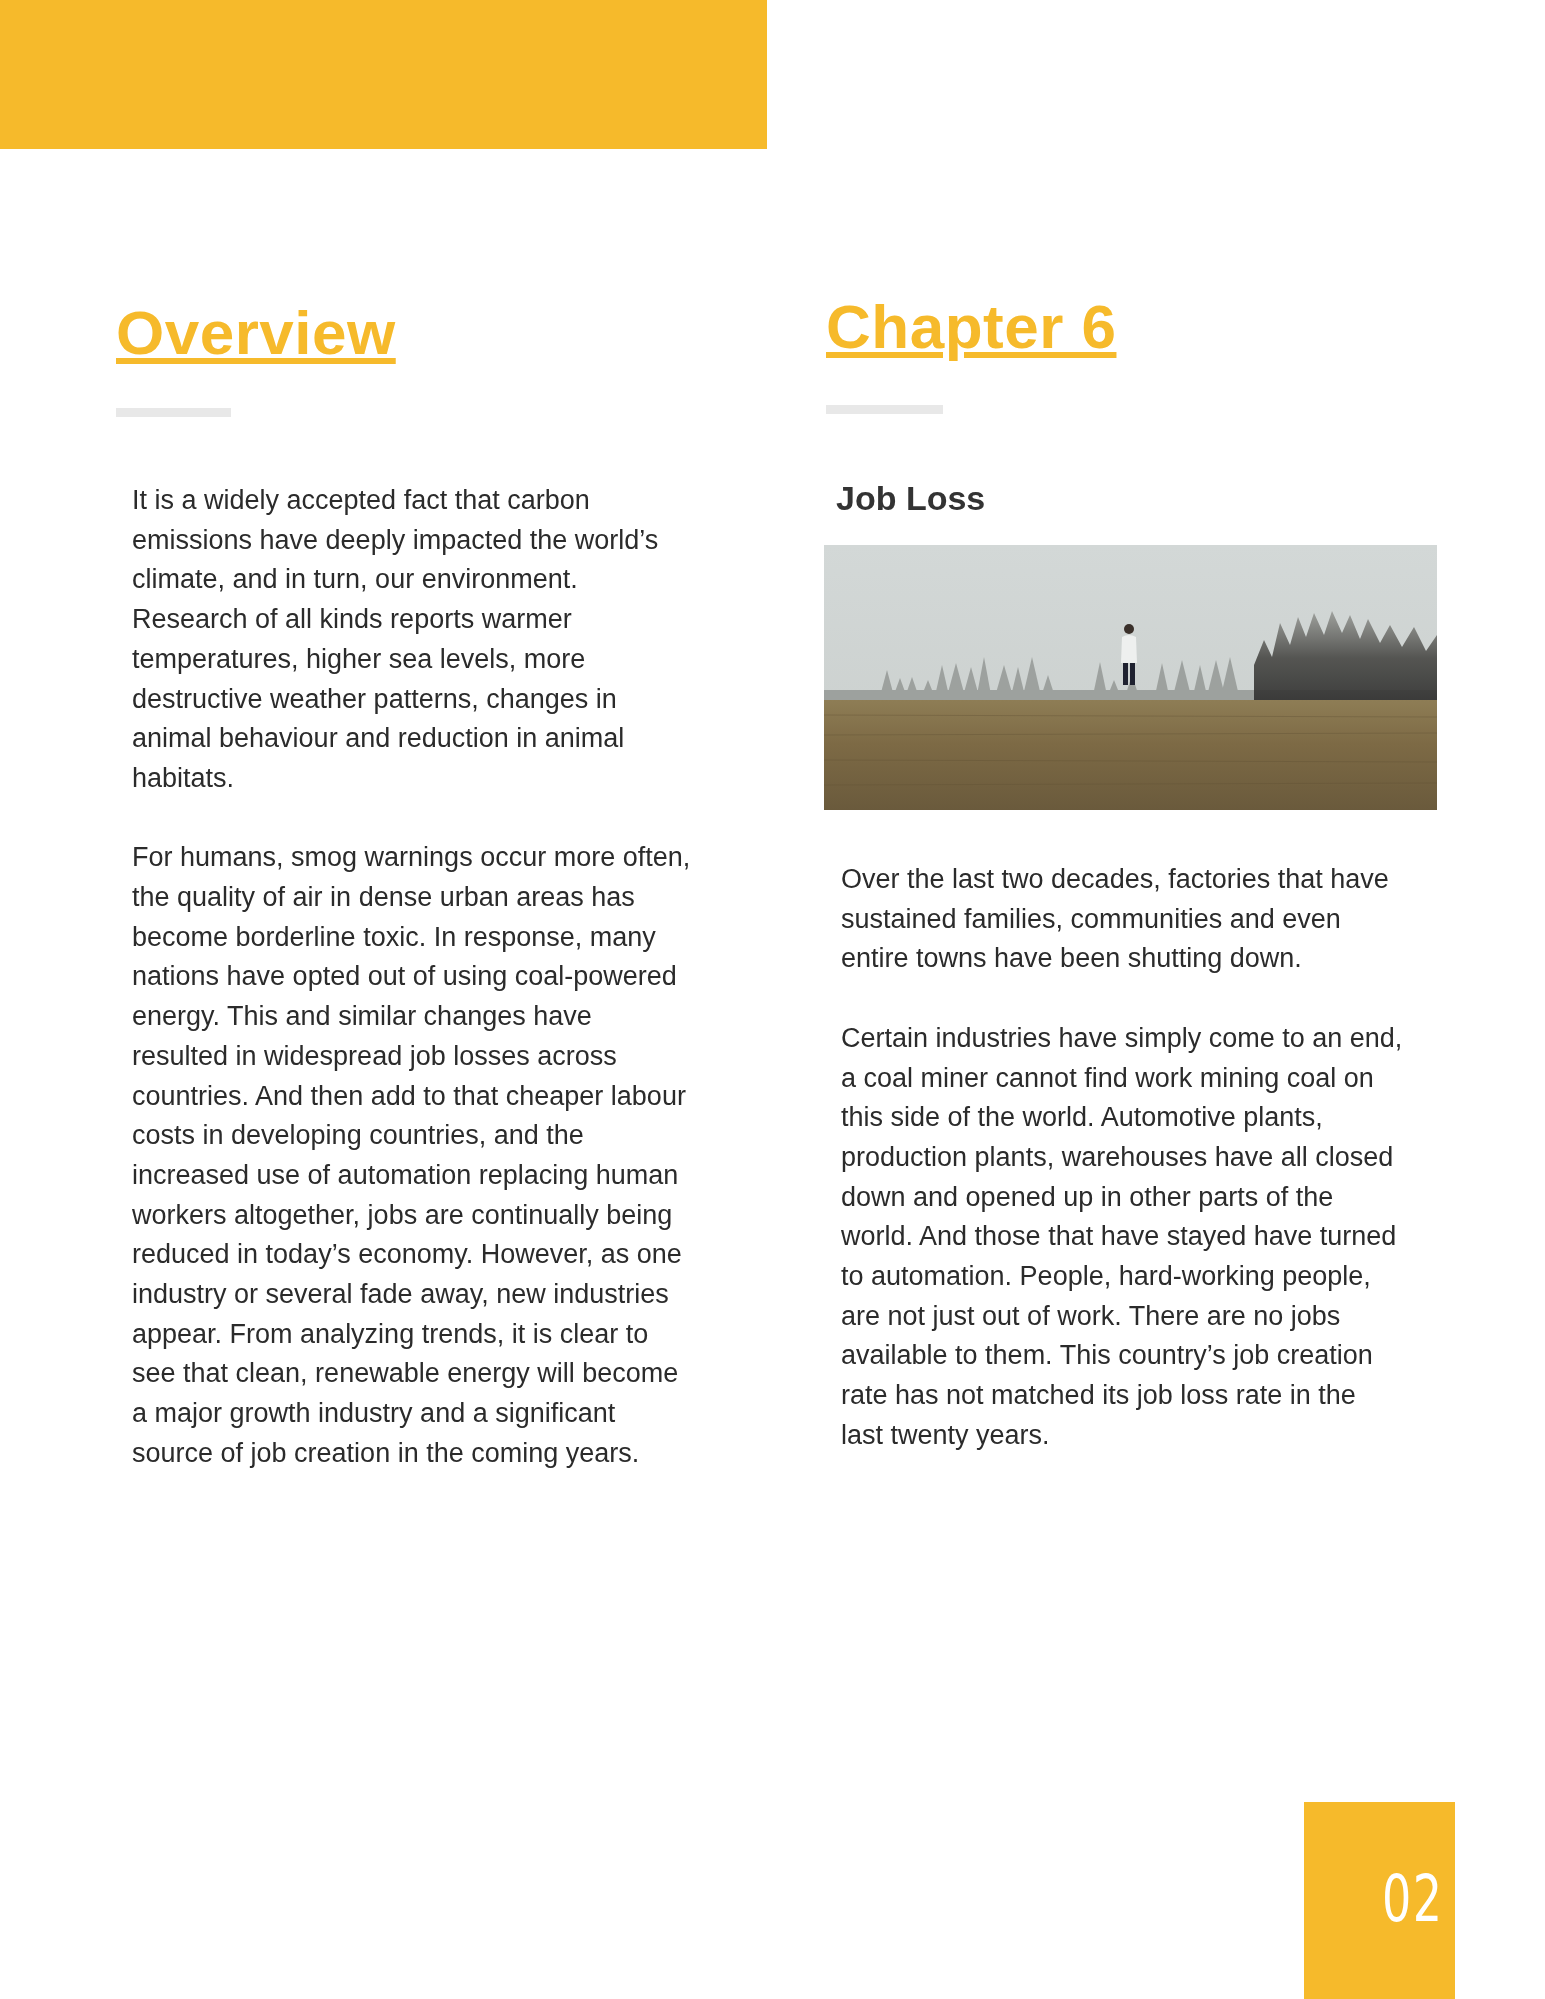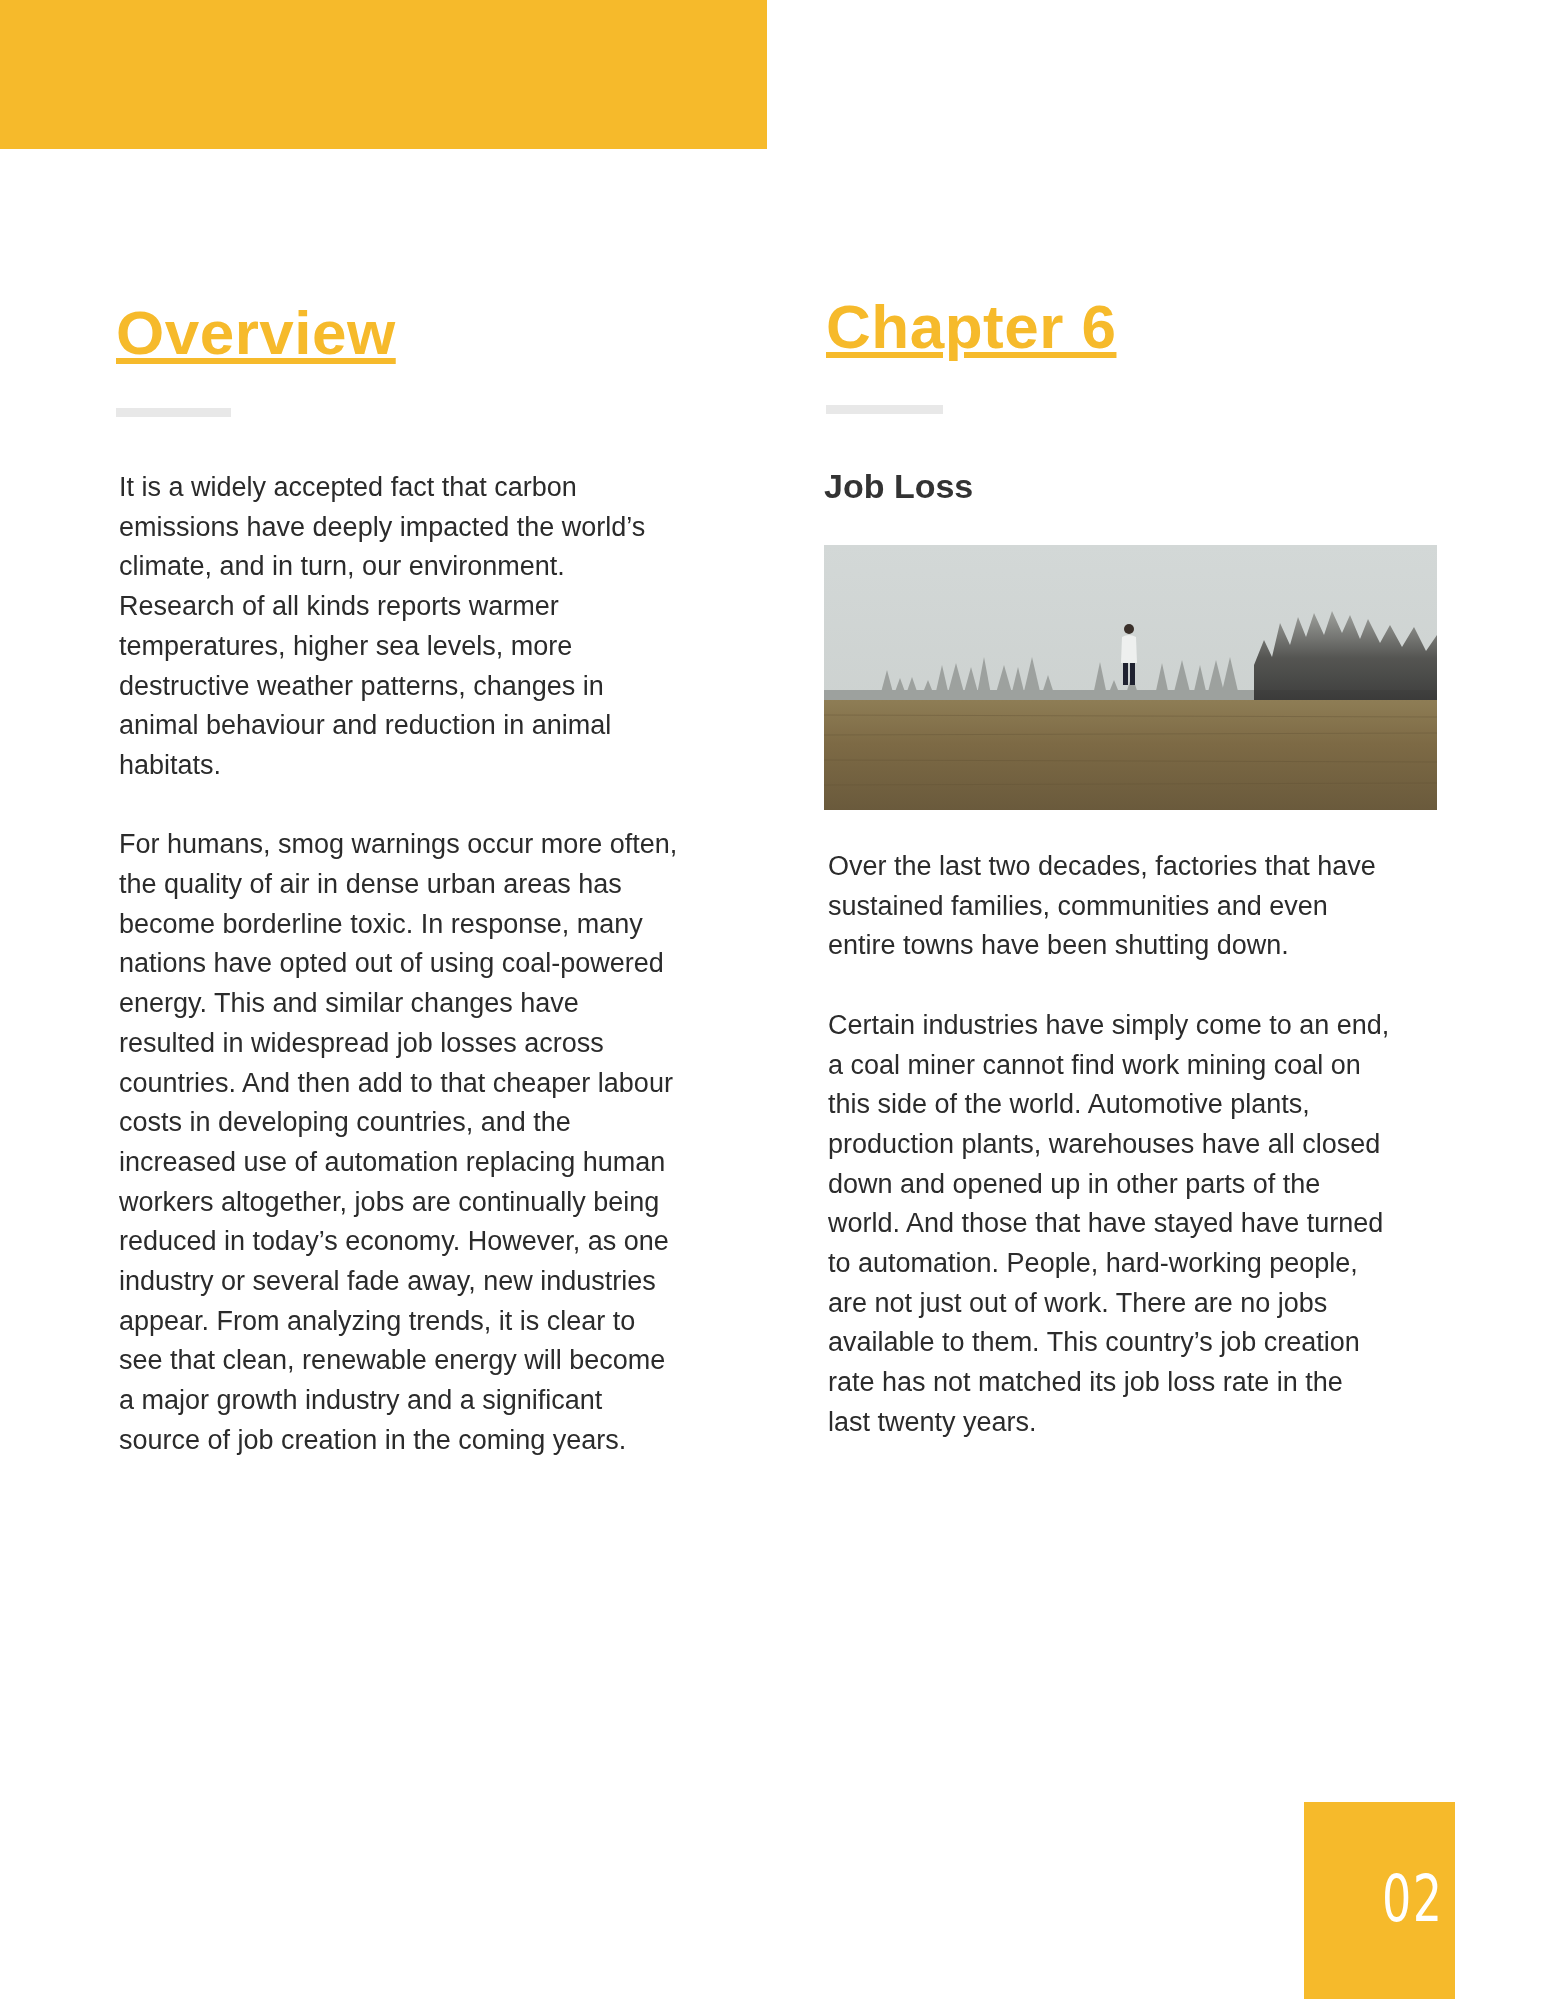--- a/index.html
+++ b/index.html
@@ -40,32 +40,32 @@
       position: absolute;
       height: 9px;
       background: #E8E8E8;
     }
     .divider-left { left: 116px; top: 408px; width: 115px; }
     .divider-right { left: 826px; top: 405px; width: 117px; }
     .subheading {
       position: absolute;
       left: 824px;
       top: 469px;
-      margin: 0;
+      margin: 12px;
       font-size: 34px;
       font-weight: bold;
       color: #333333;
       line-height: 1;
     }
     .body-text {
       position: absolute;
       font-size: 27px;
       line-height: 39.7px;
       color: #2b2b2b;
-      margin: 4px;
+      margin: 17px;
     }
     .body-text p {
       margin: 0;
       white-space: pre-line;
     }
     .body-text p + p {
       margin-top: 39.7px;
     }
     .left-col { left: 115px; top: 464px; width: 620px; }
     .right-col { left: 824px; top: 843px; width: 620px; }

